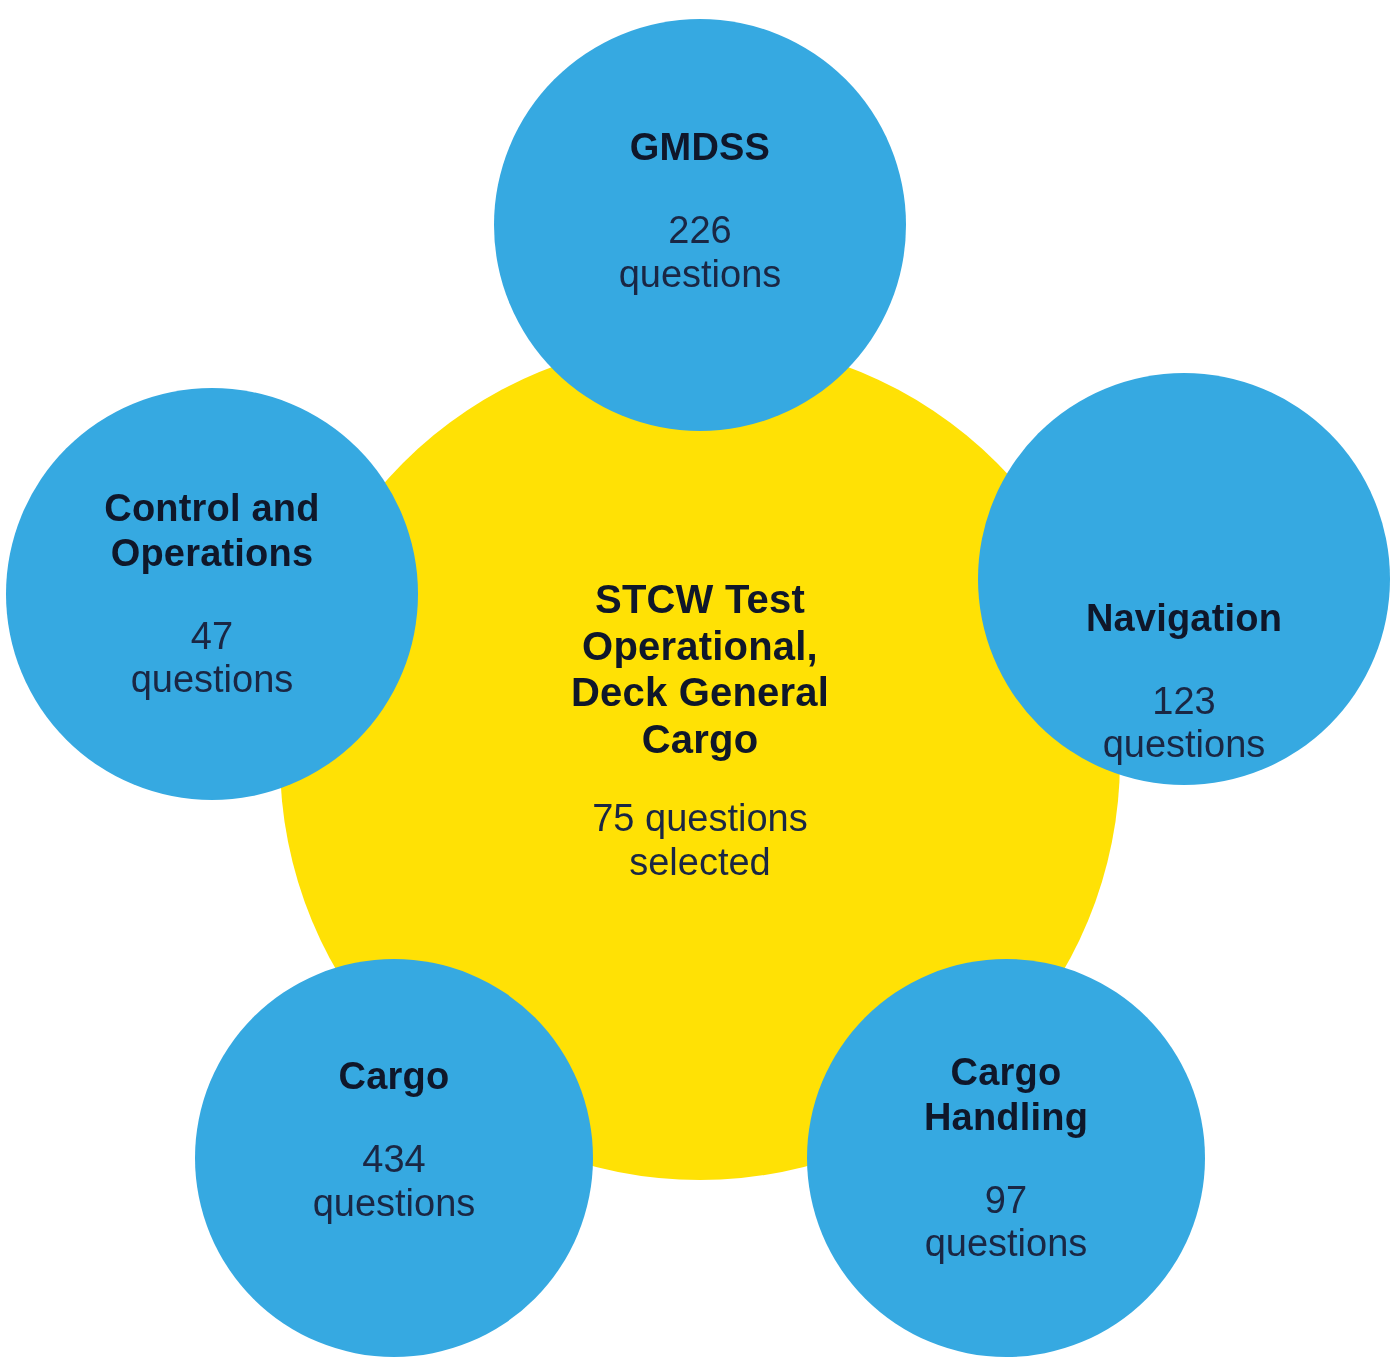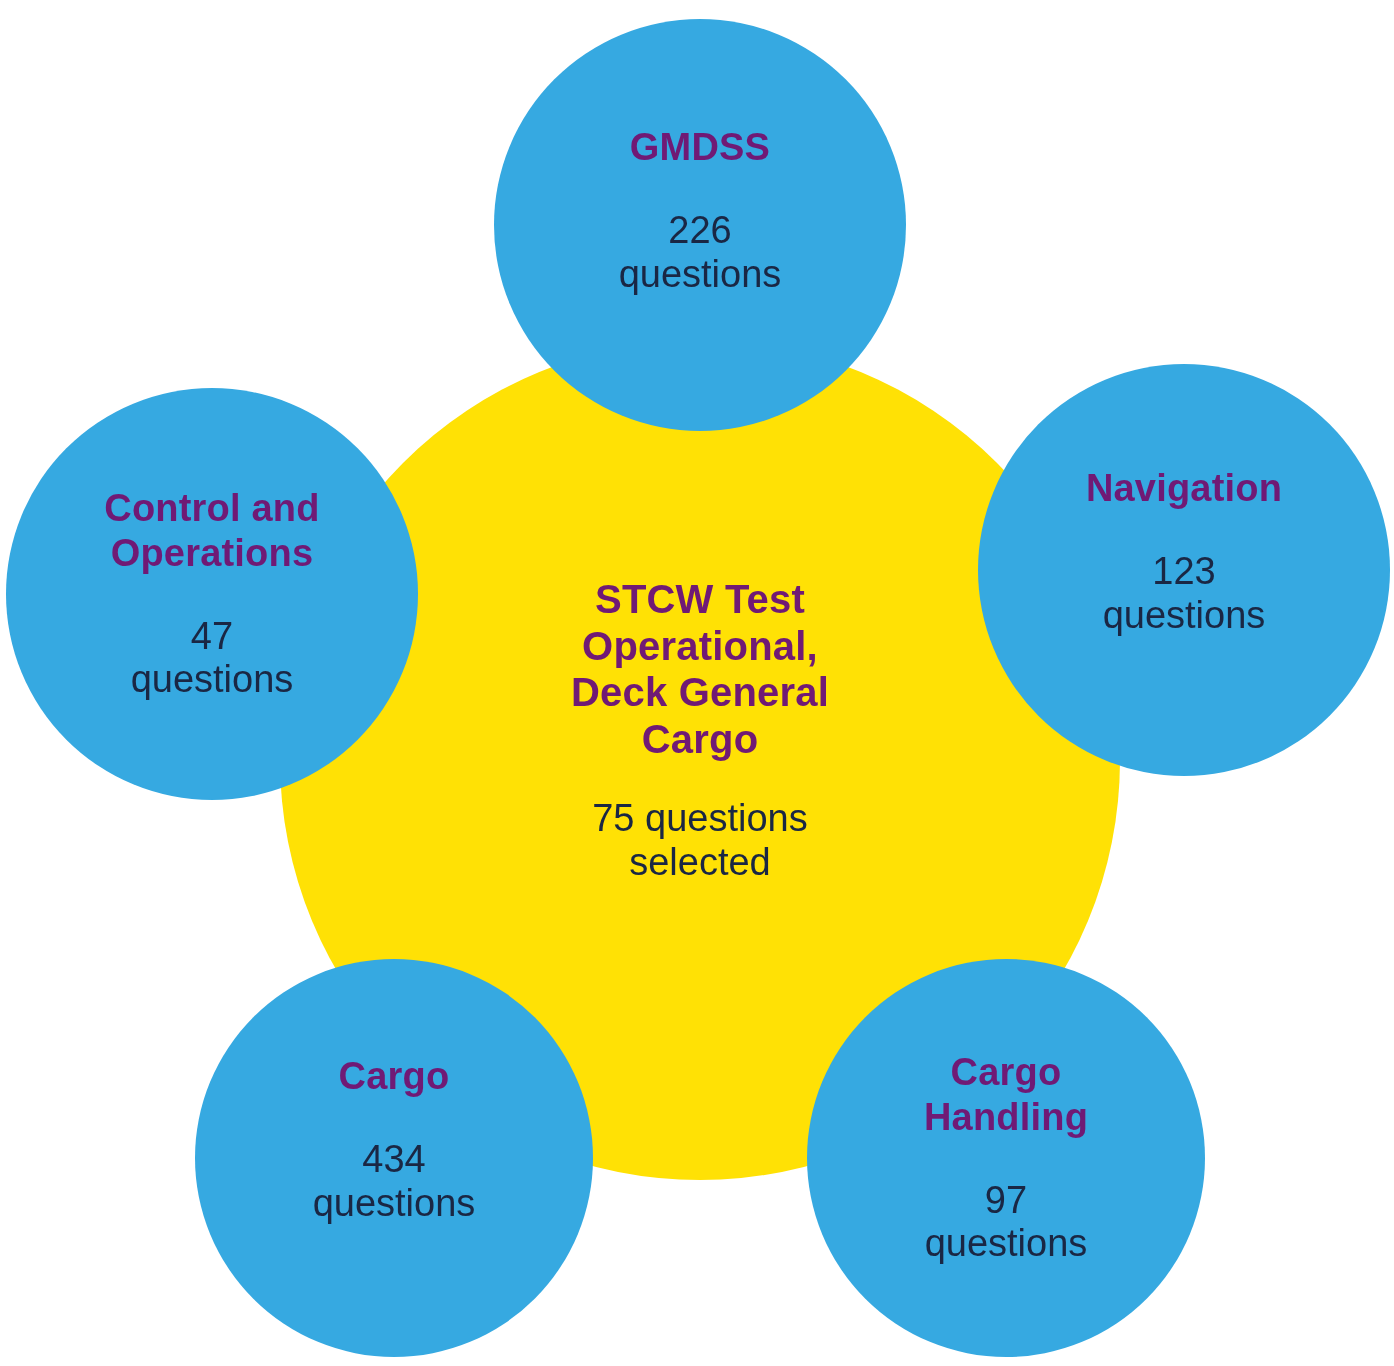--- a/index.html
+++ b/index.html
@@ -29,34 +29,34 @@
     width:840px;height:840px;
     left:280px;top:340px;
     z-index:1;
   }
   .node{
     background:#36A9E1;
     z-index:2;
   }
   .node-gmdss{left:494px;top:19px;width:412px;height:412px;}
   .node-control{left:6px;top:388px;width:412px;height:412px;}
-  .node-navigation{left:978px;top:364px;width:412px;height:412px;}
+  .node-navigation{left:978px;top:373px;width:412px;height:412px;align-items:flex-end;}
   .node-safety{left:195px;top:959px;width:398px;height:398px;}
   .node-cargo{left:807px;top:959px;width:398px;height:398px;}
 
   .node-gmdss .inner{transform:translateY(-14px);}
   .node-navigation .inner{transform:translateY(-18px);}
   .node-safety .inner{transform:translateY(-18px);}
   .hub .inner{transform:translateY(-30px);}
 
   .title{
     font-weight:700;
     font-size:38px;
     line-height:1.18;
-    color:#701a75;
+    color:#0f172a;
     white-space:pre-line;
     letter-spacing:0.2px;
   }
   .count{
     font-weight:400;
     font-size:38px;
     line-height:1.15;
     color:#1A2744;
     white-space:pre-line;
     margin-top:39px;

